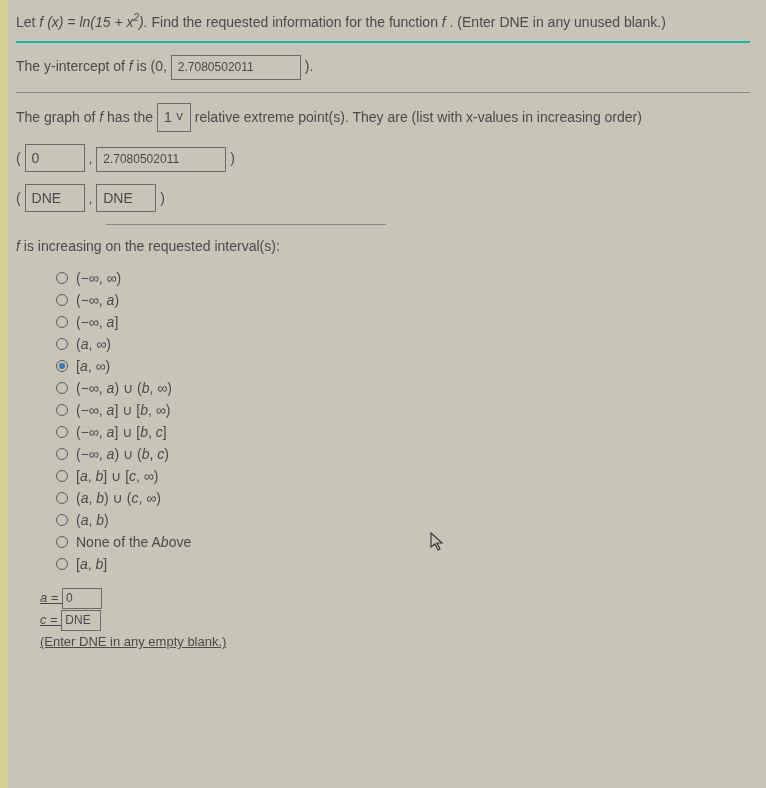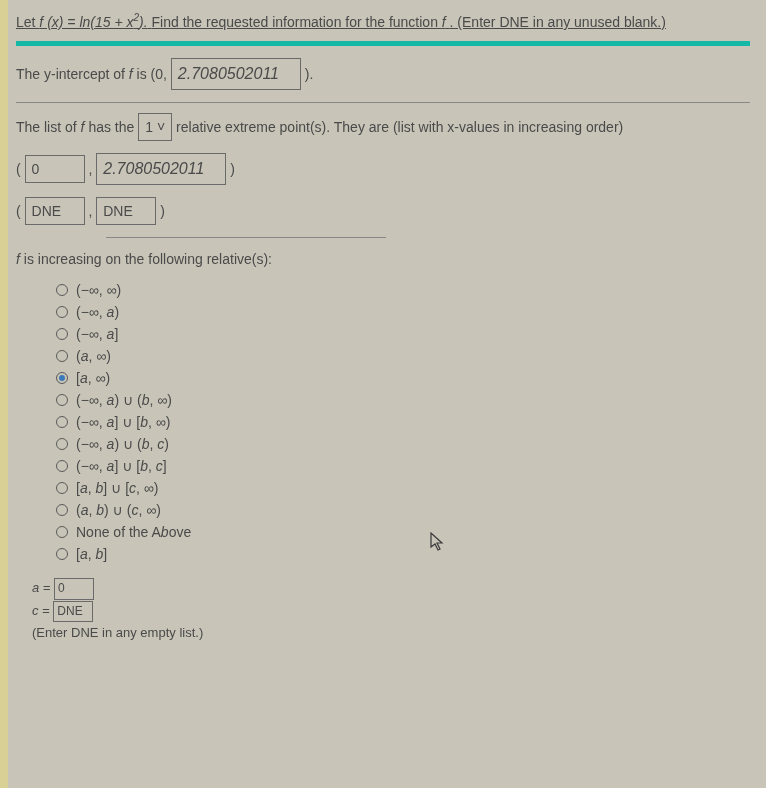--- a/index.html
+++ b/index.html
@@ -25,22 +25,21 @@
       border: 1px solid #6a6a6a;
       background: #c8c4b8;
       padding: 2px 6px;
       font-size: 14px;
       display: inline-block;
       min-width: 60px;
       color: #4a4a4a;
     }
     .input-box.wide {
       min-width: 130px;
-      font-size: 16px;
-      font-style: italic;
+      font-size: 12px;
     }
     .input-box.mid {
       min-width: 60px;
     }
     .radio-list {
       margin-left: 40px;
       margin-top: 8px;
     }
     .radio-item {
       display: flex;
@@ -70,23 +69,24 @@
     .italic {
       font-style: italic;
     }
     .hr-line {
       border: none;
       border-bottom: 1px solid #888;
       margin: 4px 0 10px 0;
       width: 50%;
     }
     .vars {
-      margin-left: 16px;
+      margin-left: 24px;
       margin-top: 16px;
       font-size: 13px;
+      text-decoration: underline;
     }
     .vars .line {
       margin-bottom: 1px;
     }
     .vars .input-box {
       min-width: 40px;
       font-size: 12px;
       padding: 0 3px;
     }
     .cursor {
@@ -95,24 +95,23 @@
       top: 532px;
       font-size: 18px;
       color: #3a3a3a;
       pointer-events: none;
     }
     .sup {
       vertical-align: super;
       font-size: 10px;
     }
     .problem-statement {
-      border-bottom: 5px solid #14b8a6;
+      border-bottom: 2px solid #14b8a6;
       padding-bottom: 8px;
       margin-bottom: 12px;
-      text-decoration: underline;
     }
   </style>
 </head>
 <body>
 
 <div class="line problem-statement">
   <span>Let </span>
   <span class="italic">f (x) = ln(15 + x<span class="sup">2</span>).</span>
   <span> Find the requested information for the function </span>
   <span class="italic">f</span>
@@ -123,21 +122,21 @@
   <span>The y-intercept of </span>
   <span class="italic">f</span>
   <span> is (0, </span>
   <span class="input-box wide">2.7080502011</span>
   <span> ).</span>
 </div>
 
 <hr class="hr-line" style="width:100%">
 
 <div class="line">
-  <span>The list of </span>
+  <span>The graph of </span>
   <span class="italic">f</span>
   <span> has the </span>
   <span class="input-box" style="min-width:34px"><span>1</span> ˅</span>
   <span> relative extreme point(s). They are (list with x-values in increasing order)</span>
 </div>
 
 <div class="line">
   <span>( </span>
   <span class="input-box mid">0</span>
   <span> , </span>
@@ -150,21 +149,21 @@
   <span class="input-box mid">DNE</span>
   <span> , </span>
   <span class="input-box mid">DNE</span>
   <span> )</span>
 </div>
 
 <hr class="hr-line" style="margin-left:90px;width:280px">
 
 <div class="line">
   <span class="italic">f</span>
-  <span> is increasing on the following relative(s):</span>
+  <span> is increasing on the requested interval(s):</span>
 </div>
 
 <div class="radio-list" id="radio-list">
     <div class="radio-item">
       <span class="radio-circle"></span>
       <span>(−∞, ∞)</span>
     </div>
     <div class="radio-item">
       <span class="radio-circle"></span>
       <span>(−∞, <span class="italic">a</span>)</span>
@@ -184,53 +183,57 @@
     <div class="radio-item">
       <span class="radio-circle"></span>
       <span>(−∞, <span class="italic">a</span>) ∪ (<span class="italic">b</span>, ∞)</span>
     </div>
     <div class="radio-item">
       <span class="radio-circle"></span>
       <span>(−∞, <span class="italic">a</span>] ∪ [<span class="italic">b</span>, ∞)</span>
     </div>
     <div class="radio-item">
       <span class="radio-circle"></span>
+      <span>(−∞, <span class="italic">a</span>] ∪ [<span class="italic">b</span>, <span class="italic">c</span>]</span>
+    </div>
+    <div class="radio-item">
+      <span class="radio-circle"></span>
       <span>(−∞, <span class="italic">a</span>) ∪ (<span class="italic">b</span>, <span class="italic">c</span>)</span>
     </div>
     <div class="radio-item">
       <span class="radio-circle"></span>
-      <span>(−∞, <span class="italic">a</span>] ∪ [<span class="italic">b</span>, <span class="italic">c</span>]</span>
-    </div>
-    <div class="radio-item">
-      <span class="radio-circle"></span>
       <span>[<span class="italic">a</span>, <span class="italic">b</span>] ∪ [<span class="italic">c</span>, ∞)</span>
     </div>
     <div class="radio-item">
       <span class="radio-circle"></span>
       <span>(<span class="italic">a</span>, <span class="italic">b</span>) ∪ (<span class="italic">c</span>, ∞)</span>
+    </div>
+    <div class="radio-item">
+      <span class="radio-circle"></span>
+      <span>(<span class="italic">a</span>, <span class="italic">b</span>)</span>
     </div>
     <div class="radio-item">
       <span class="radio-circle"></span>
       <span>None of the A<span class="italic">b</span>ove</span>
     </div>
     <div class="radio-item">
       <span class="radio-circle"></span>
       <span>[<span class="italic">a</span>, <span class="italic">b</span>]</span>
     </div>
   </div>
 
 <div class="vars">
   <div class="line">
     <span class="italic">a = </span>
     <span class="input-box">0</span>
   </div>
   <div class="line">
     <span class="italic">c = </span>
     <span class="input-box">DNE</span>
   </div>
-  <div class="line">(Enter DNE in any empty list.)</div>
+  <div class="line">(Enter DNE in any empty blank.)</div>
 </div>
 
 <div class="cursor">
   <svg width="16" height="20" viewBox="0 0 16 20">
     <path d="M1 1 L1 15 L5 12 L8 18 L10 17 L7 11 L12 11 Z" fill="none" stroke="#3a3a3a" stroke-width="1.2"></path>
   </svg>
 </div>
 
 </body></html>

